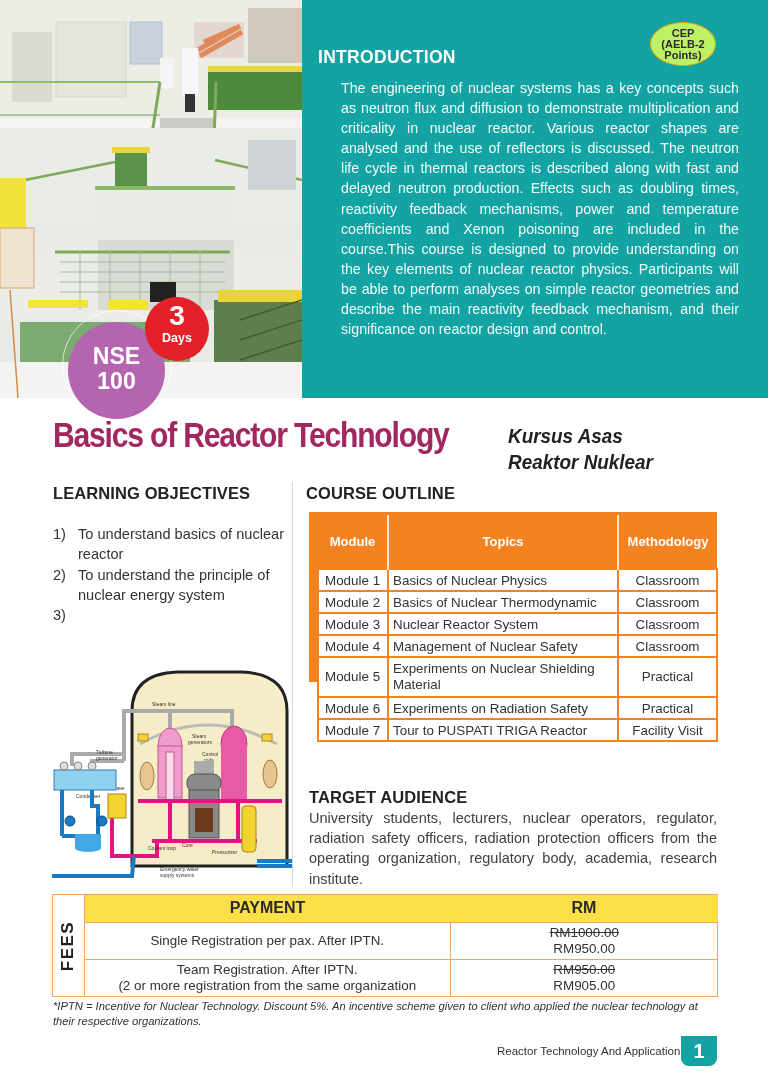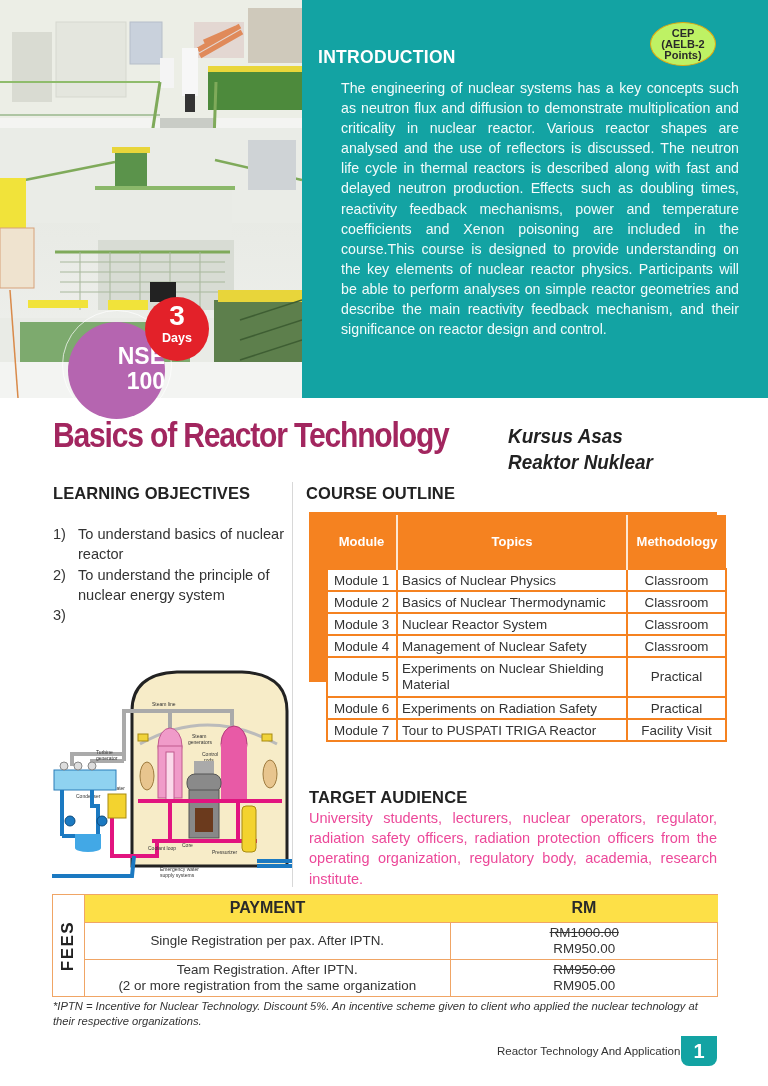--- a/index.html
+++ b/index.html
@@ -16,53 +16,53 @@
   .intro-body { position: absolute; left: 16px; top: 78px; width: 398px; font-size: 14.2px; line-height: 20.1px; color: #f2fbfb; text-align: justify; margin-left: 23px; }
   .cep { position: absolute; left: 650px; top: 22px; width: 66px; height: 44px; border-radius: 50%; background: #bef264;
          border: 1px solid #e0a810; display: flex; flex-direction: column; align-items: center; justify-content: center;
          font-size: 11px; font-weight: bold; line-height: 11px; color: #2a2a2a; text-align: center; }
 
   .days { position: absolute; left: 145px; top: 297px; width: 64px; height: 64px; border-radius: 50%; background: #e32129;
           color: #fff; text-align: center; font-weight: bold; }
   .days .num { display: block; font-size: 28px; line-height: 30px; margin-top: 4px; }
   .days .lbl { display: block; font-size: 12.5px; line-height: 14px; }
   .nse { position: absolute; left: 68px; top: 322px; width: 97px; height: 97px; border-radius: 50%; background: #b565b0;
-         color: #fff; text-align: right; font-weight: bold; font-size: 23px; line-height: 25px; padding-top: 22px; }
+         color: #fff; text-align: center; font-weight: bold; font-size: 23px; line-height: 25px; padding-top: 22px; }
   .nse-ring { position: absolute; left: 62px; top: 310px; width: 110px; height: 110px; border-radius: 50%; border: 1px solid rgba(255,255,255,0.7); }
 
   
   .title { position: absolute; left: 53px; top: 415px; font-size: 35px; font-weight: bold; color: #a2265f; letter-spacing: -1.4px;
            transform: scaleX(0.86); transform-origin: left center; font-family: "Liberation Sans", sans-serif; }
   .subtitle { position: absolute; left: 508px; top: 423px; font-size: 21px; font-weight: bold; font-style: italic; color: #222;
               line-height: 26px; transform: scaleX(0.9); transform-origin: left top; }
 
   
   .sec-head { position: absolute; font-size: 16.5px; font-weight: bold; color: #222; letter-spacing: 0.1px; }
   .lo-head { left: 53px; top: 484px; }
   .co-head { left: 306px; top: 484px; }
   .divider { position: absolute; left: 292px; top: 482px; width: 1px; height: 405px; background: #d8d8d8; }
   .lo-list { position: absolute; left: 53px; top: 524px; width: 235px; list-style: none; font-size: 14.6px; line-height: 20.3px; color: #333; }
   .lo-list li { display: flex; }
   .lo-list .n { width: 25px; flex: none; }
 
   .diagram { position: absolute; left: 52px; top: 666px; width: 240px; height: 220px; }
 
   
-  .course-wrap { position: absolute; left: 309px; top: 512px; width: 408px; height: 170px; background: #f58220; padding: 3px 5px 4px 17px; }
+  .course-wrap { position: absolute; left: 309px; top: 512px; width: 408px; height: 170px; background: #f58220; padding: 3px 5px 4px 8px; }
   .course { width: 100%; border-collapse: collapse; font-size: 13.4px; color: #333; table-layout: fixed; }
   .course th { color: #fff; font-weight: bold; font-size: 13px; height: 54px; background: #f58220; border-left: 2px solid #fde7d2; }
   .course th:first-child { border-left: none; }
   .course td { background: #fff; border: 2px solid #f58220; padding: 0 4px; height: 22px; white-space: nowrap; }
   .course td.tall { height: 40px; white-space: normal; line-height: 16px; }
   .course td.meth { text-align: center; }
   .course td.mod { padding-left: 6px; }
 
   
   .ta-head { left: 309px; top: 788px; }
-  .ta-body { position: absolute; left: 309px; top: 808px; width: 408px; font-size: 14.5px; line-height: 20.2px; color: #ec4899; text-align: justify; }
+  .ta-body { position: absolute; left: 309px; top: 808px; width: 408px; font-size: 14.5px; line-height: 20.2px; color: #404040; text-align: justify; }
 
   
   .fees { position: absolute; left: 52px; top: 894px; width: 666px; height: 103px; border: 1px solid #f0a565; }
   .fees-label { position: absolute; left: 0; top: 0; width: 32px; height: 101px; display: flex; align-items: center; justify-content: center; border-right: 1px solid #f0a565; }
   .fees-label span { display: block; transform: rotate(-90deg); font-size: 17px; font-weight: bold; letter-spacing: 1.5px; color: #222; }
   .fees-table { position: absolute; left: 32px; top: 0; width: 633px; border-collapse: collapse; table-layout: fixed; font-size: 13.4px; color: #333; }
   .fees-table th { background: #fde047; height: 27px; font-size: 16px; font-weight: bold; color: #2a2a2a; }
   .fees-table td { text-align: center; border-top: 1px solid #f0a565; height: 37px; line-height: 16px; }
   .fees-table td + td { border-left: 1px solid #f0a565; text-align: center; }
   .strike { text-decoration: line-through; display: block; }

